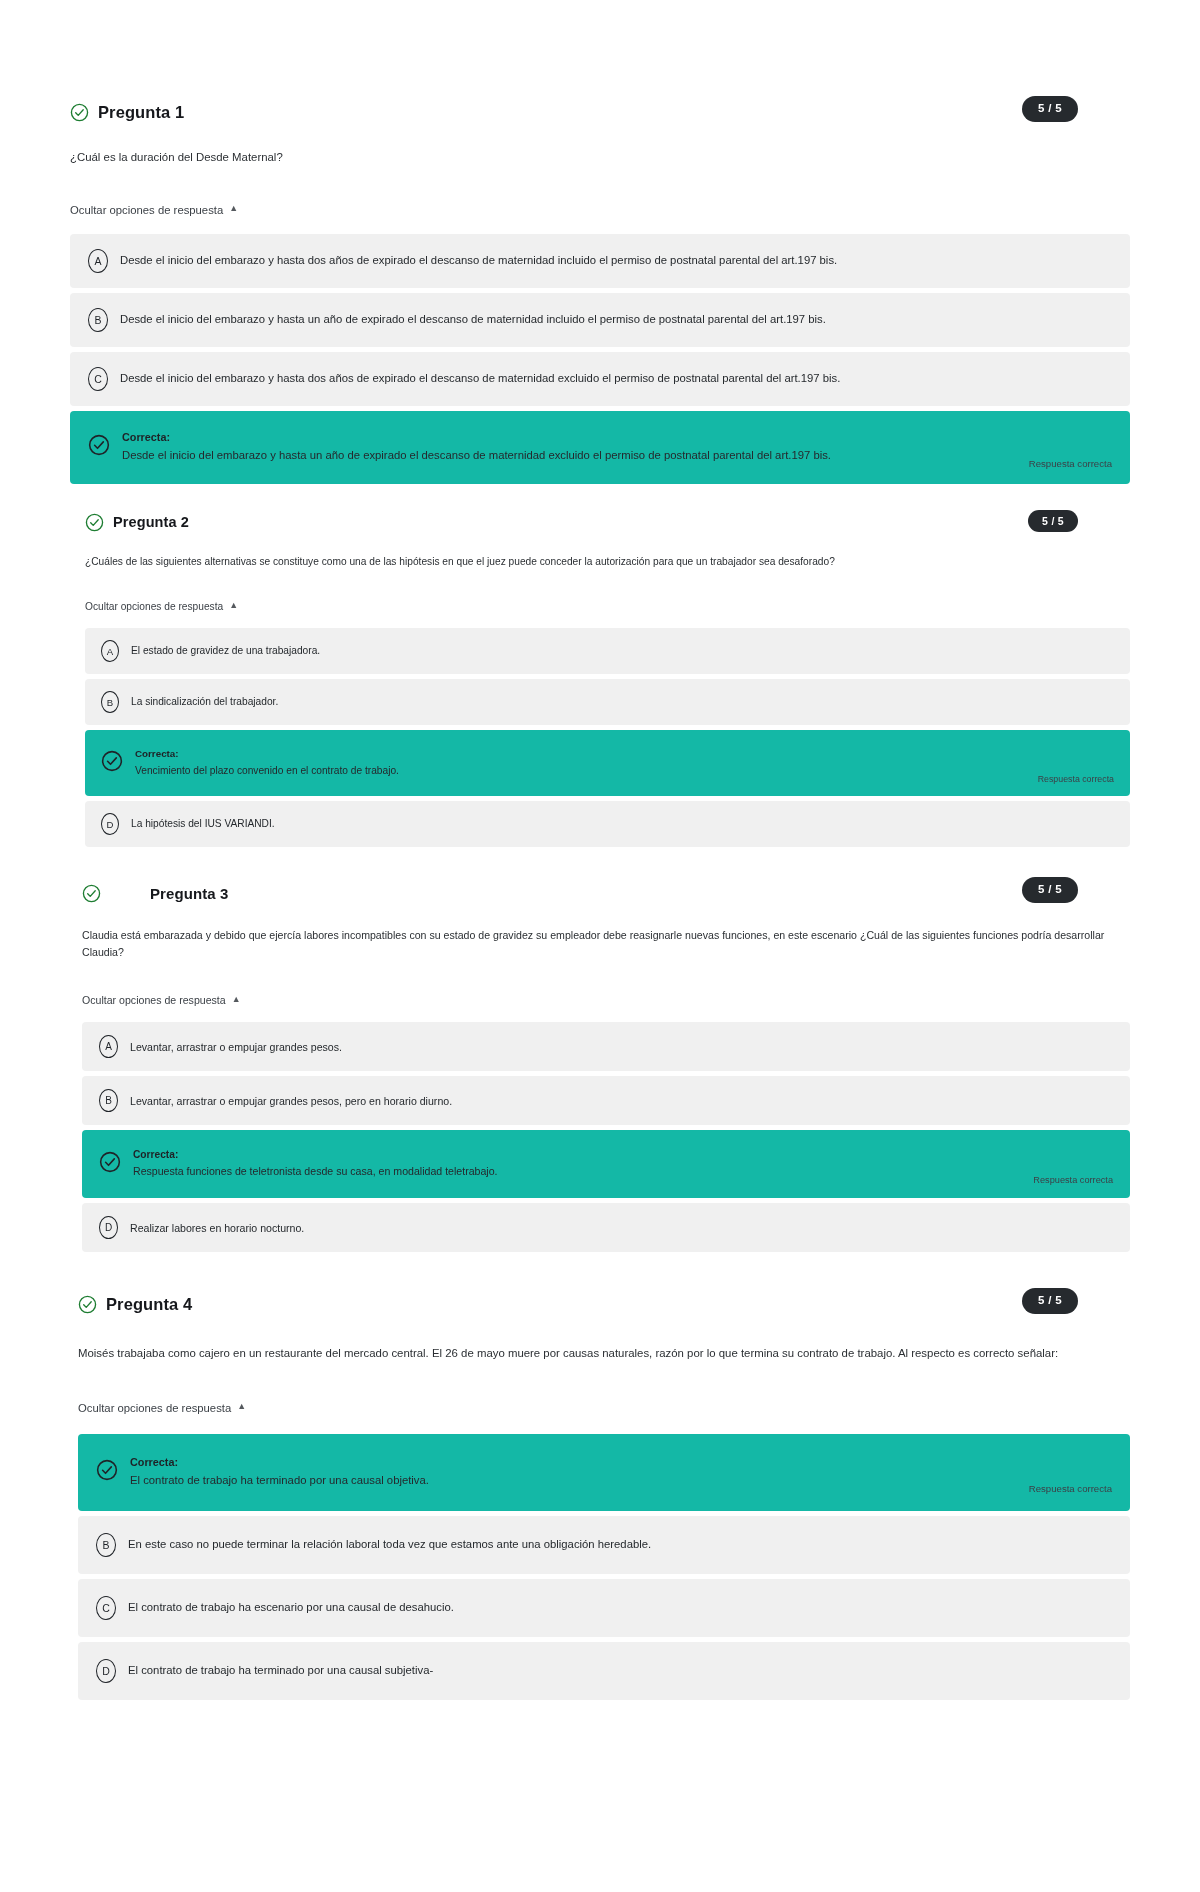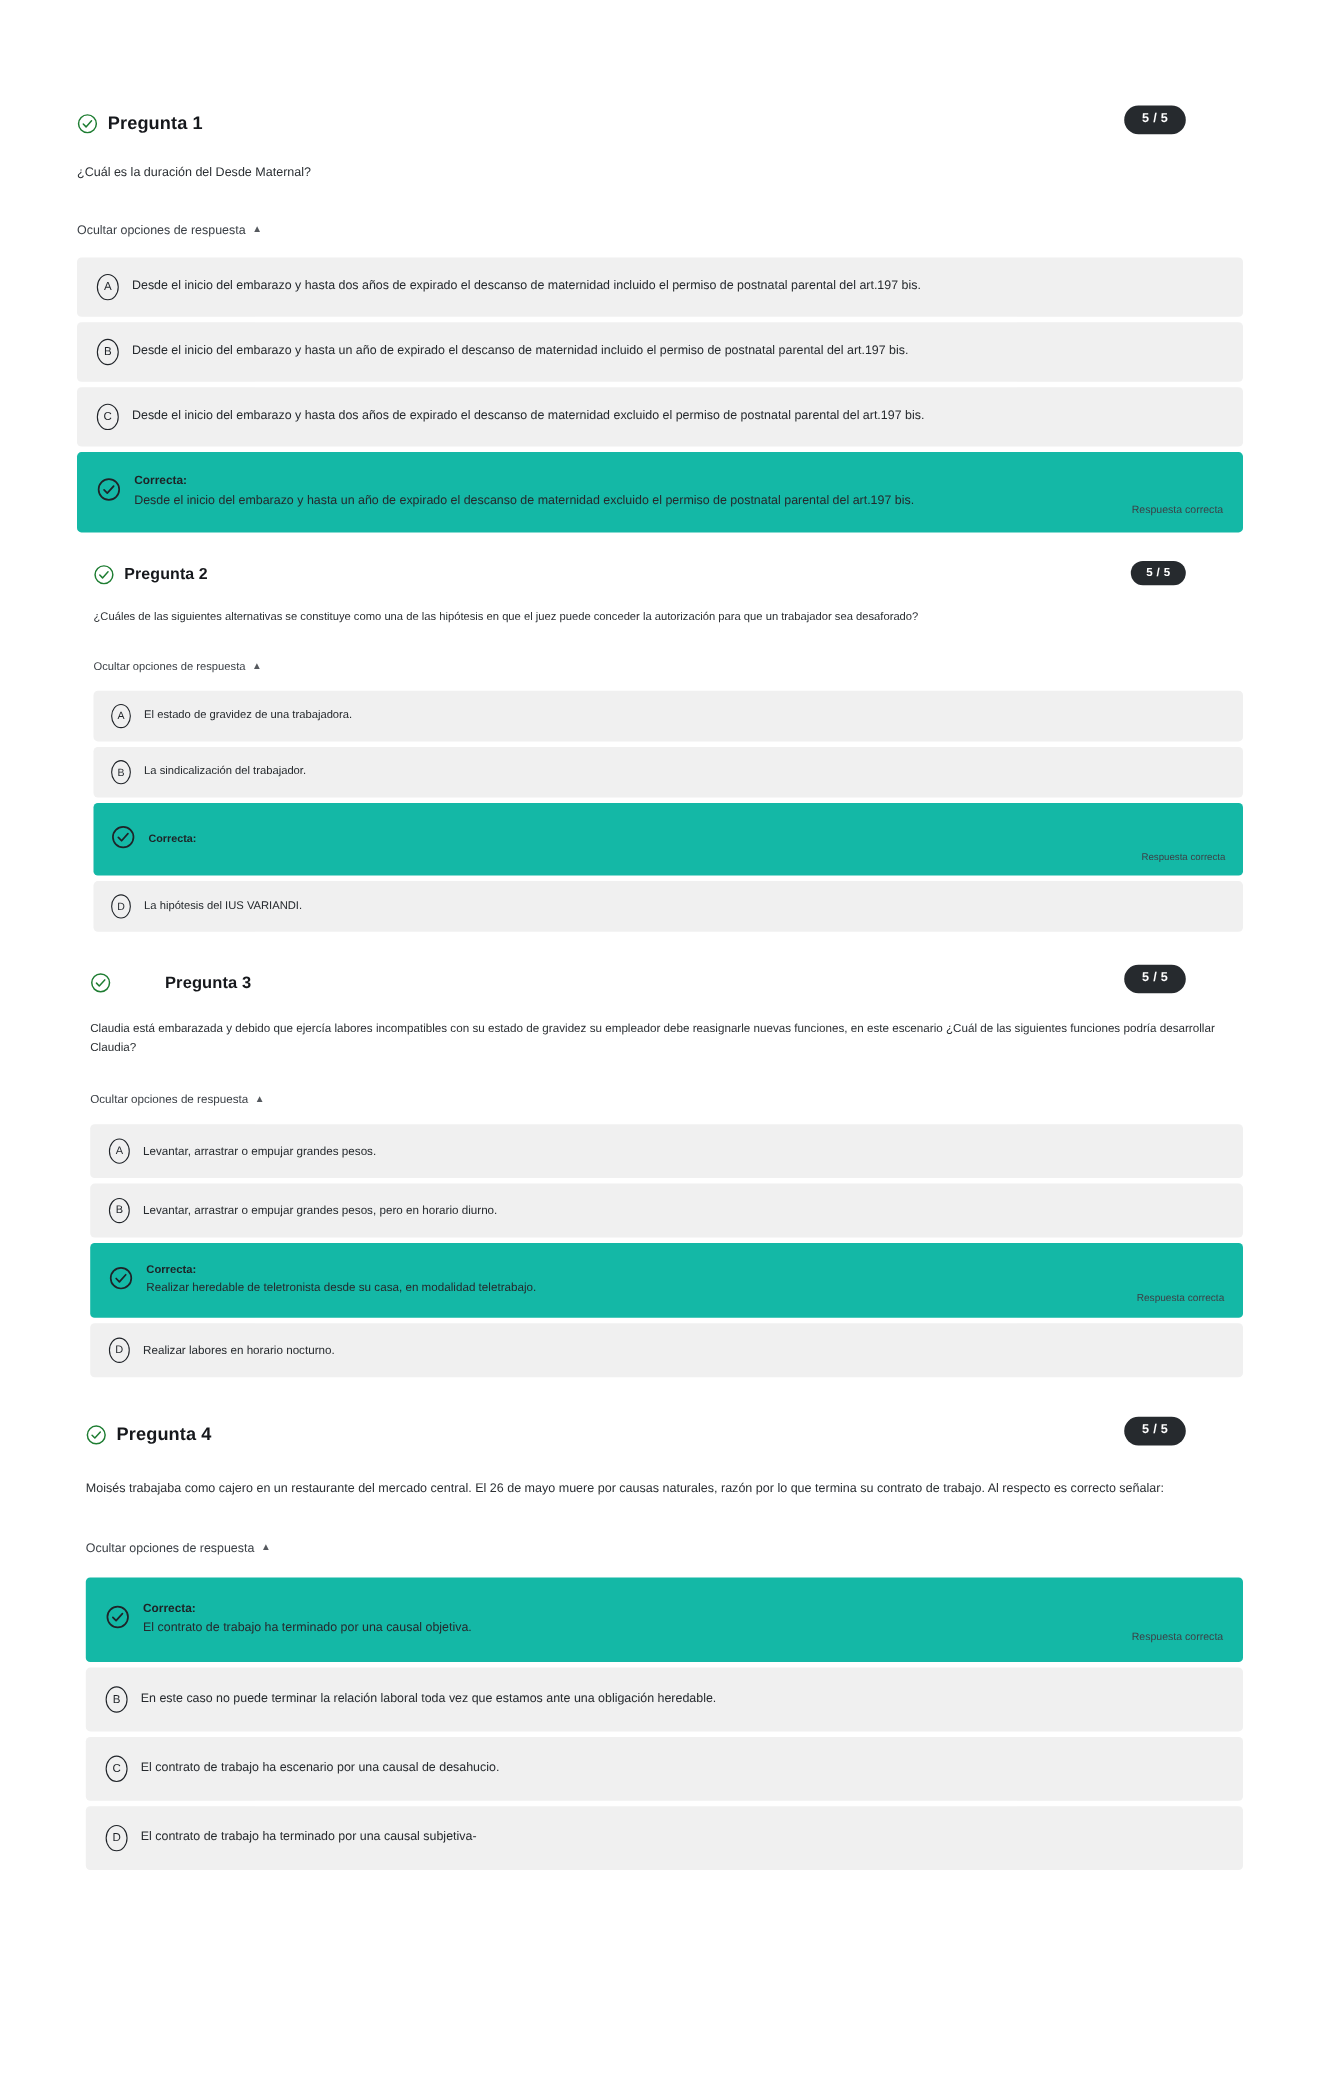--- a/index.html
+++ b/index.html
@@ -262,20 +262,21 @@
             <span class="letter">B</span>  
             <span class="opt-text">La sindicalización del trabajador.</span>
           </div>
           <div class="option correct">  
             <span><svg class="opt-check" viewBox="0 0 24 24" fill="none" xmlns="http://www.w3.org/2000/svg">
                 <circle cx="12" cy="12" r="10.2" stroke="#1f2328" stroke-width="1.7"></circle>
                 <path d="M7.2 12.3l3.2 3.3 6.3-7" stroke="#1f2328" stroke-width="1.7" stroke-linecap="round" stroke-linejoin="round"></path>
               </svg></span>  
             <div class="correct-block">    
               <span class="correct-label">Correcta:</span>    
+              <span class="correct-text">Vencimiento del plazo convenido en el contrato de trabajo.</span>  
             </div>  
             <span class="right-tag">Respuesta correcta</span>
           </div>
           <div class="option">  
             <span class="letter">D</span>  
             <span class="opt-text">La hipótesis del IUS VARIANDI.</span>
           </div>
         </div></section>
       <section class="question q3"><div class="q-head">  
           <div class="q-head-left">    
@@ -300,21 +301,21 @@
             <span class="letter">B</span>  
             <span class="opt-text">Levantar, arrastrar o empujar grandes pesos, pero en horario diurno.</span>
           </div>
           <div class="option correct">  
             <span><svg class="opt-check" viewBox="0 0 24 24" fill="none" xmlns="http://www.w3.org/2000/svg">
                 <circle cx="12" cy="12" r="10.2" stroke="#1f2328" stroke-width="1.7"></circle>
                 <path d="M7.2 12.3l3.2 3.3 6.3-7" stroke="#1f2328" stroke-width="1.7" stroke-linecap="round" stroke-linejoin="round"></path>
               </svg></span>  
             <div class="correct-block">    
               <span class="correct-label">Correcta:</span>    
-              <span class="correct-text">Realizar heredable de teletronista desde su casa, en modalidad teletrabajo.</span>  
+              <span class="correct-text">Respuesta funciones de teletronista desde su casa, en modalidad teletrabajo.</span>  
             </div>  
             <span class="right-tag">Respuesta correcta</span>
           </div>
           <div class="option">  
             <span class="letter">D</span>  
             <span class="opt-text">Realizar labores en horario nocturno.</span>
           </div>
         </div></section>
       <section class="question q4"><div class="q-head">  
           <div class="q-head-left">    

